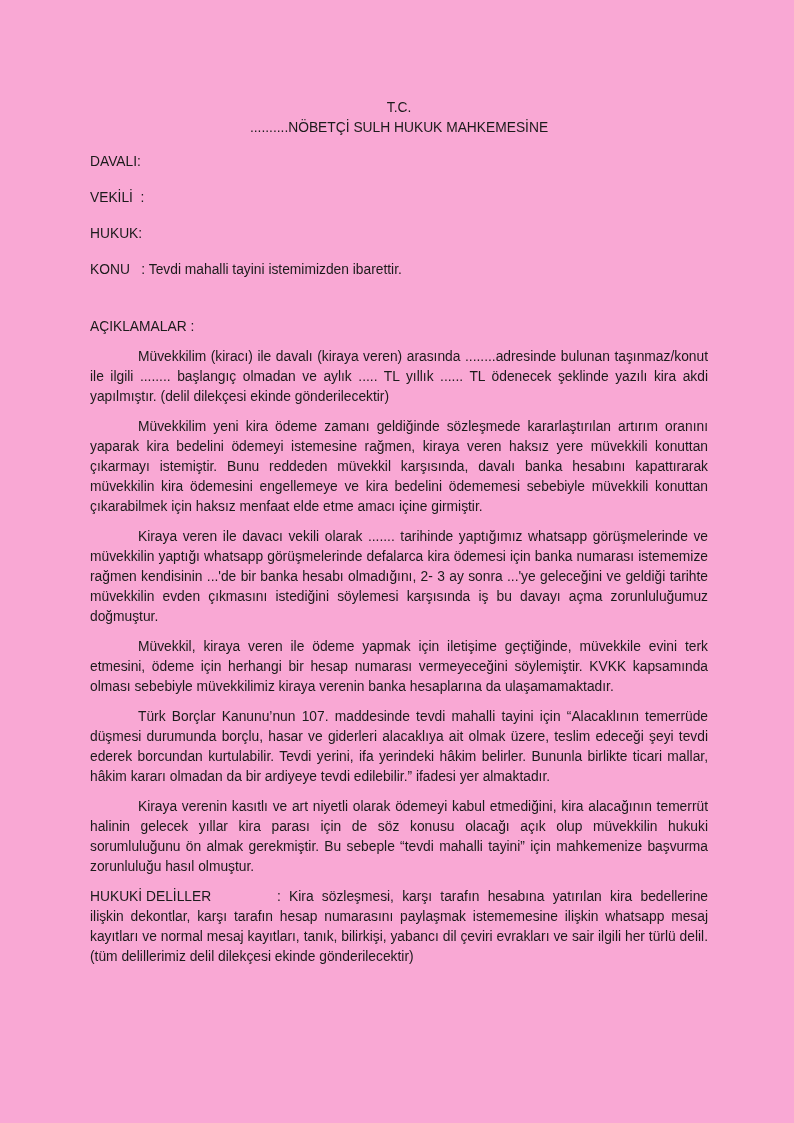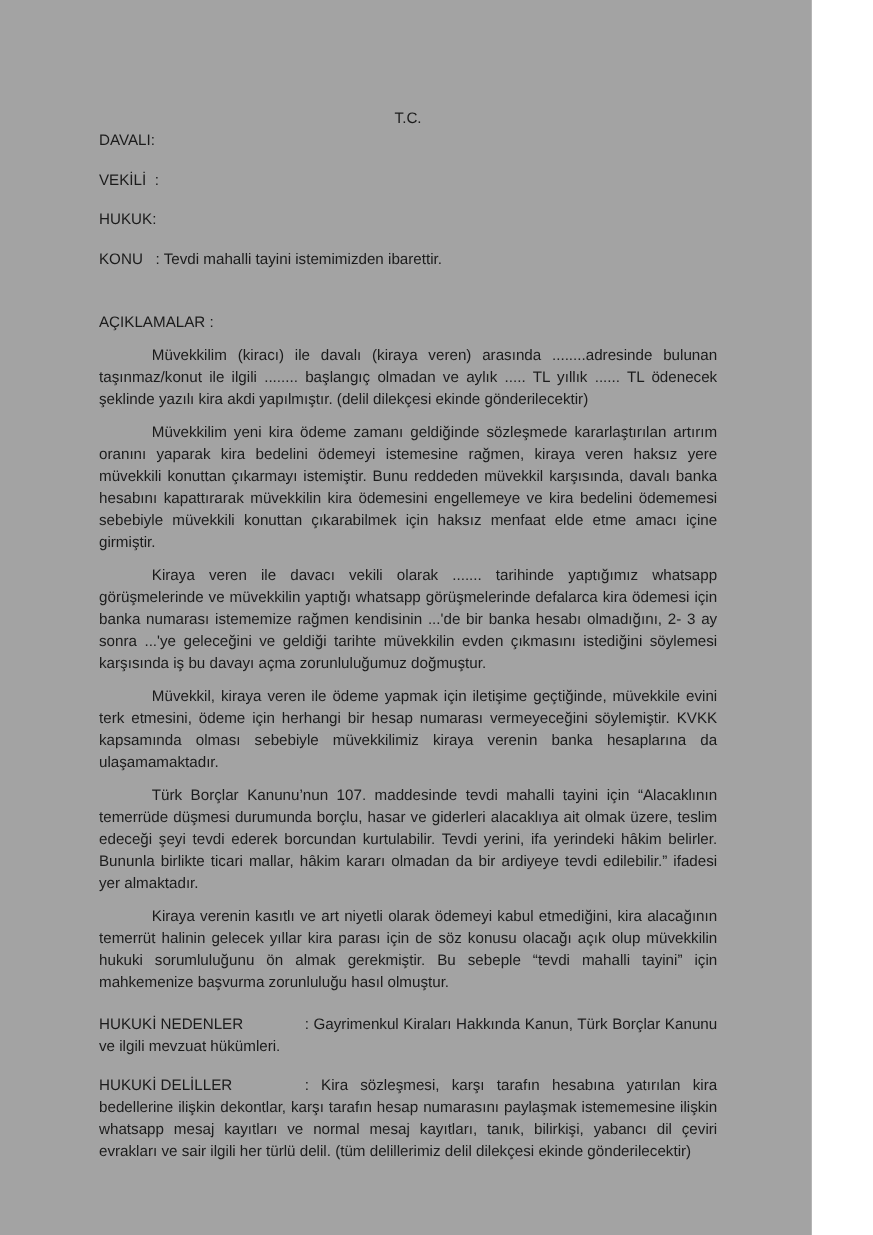--- a/index.html
+++ b/index.html
@@ -2,24 +2,24 @@
 <html lang="tr"><head>
 <meta charset="utf-8">
 <style>
   html, body {
     margin: 0;
     padding: 0;
     background: #ffffff;
   }
   .page {
     position: relative;
-    width: 738px;
+    width: 794px;
     height: 1123px;
     margin: 0;
-    background: #a3a3a3;
+    background: #f9a8d4;
     box-sizing: border-box;
     padding: 98px 86px 0 90px;
     font-family: "Liberation Sans", sans-serif;
     font-size: 13.8px;
     line-height: 20px;
     color: #1b1b1b;
     overflow: hidden;
   }
   .doc-header {
     text-align: center;
@@ -54,33 +54,33 @@
     width: 187px;
   }
 </style>
 </head>
 <body>
 
 <div class="page">
 
   <div class="doc-header">
     <div>T.C.</div>
+    <div class="court-line">..........NÖBETÇİ SULH HUKUK MAHKEMESİNE</div>
   </div>
 
   <div class="field">DAVALI:</div>
   <div class="field">VEKİLİ  :</div>
   <div class="field">HUKUK:</div>
   <div class="field konu">KONU   : Tevdi mahalli tayini istemimizden ibarettir.</div>
 
   <div class="section-heading">AÇIKLAMALAR :</div>
 
   <p class="para">Müvekkilim (kiracı) ile davalı (kiraya veren) arasında ........adresinde bulunan taşınmaz/konut ile ilgili ........ başlangıç olmadan ve aylık ..... TL yıllık ...... TL ödenecek şeklinde yazılı kira akdi yapılmıştır. (delil dilekçesi ekinde gönderilecektir)</p>
   <p class="para">Müvekkilim yeni kira ödeme zamanı geldiğinde sözleşmede kararlaştırılan artırım oranını yaparak kira bedelini ödemeyi istemesine rağmen, kiraya veren haksız yere müvekkili konuttan çıkarmayı istemiştir. Bunu reddeden müvekkil karşısında, davalı banka hesabını kapattırarak müvekkilin kira ödemesini engellemeye ve kira bedelini ödememesi sebebiyle müvekkili konuttan çıkarabilmek için haksız menfaat elde etme amacı içine girmiştir.</p>
   <p class="para">Kiraya veren ile davacı vekili olarak ....... tarihinde yaptığımız whatsapp görüşmelerinde ve müvekkilin yaptığı whatsapp görüşmelerinde defalarca kira ödemesi için banka numarası istememize rağmen kendisinin ...'de bir banka hesabı olmadığını, 2- 3 ay sonra ...'ye geleceğini ve geldiği tarihte müvekkilin evden çıkmasını istediğini söylemesi karşısında iş bu davayı açma zorunluluğumuz doğmuştur.</p>
   <p class="para">Müvekkil, kiraya veren ile ödeme yapmak için iletişime geçtiğinde, müvekkile evini terk etmesini, ödeme için herhangi bir hesap numarası vermeyeceğini söylemiştir. KVKK kapsamında olması sebebiyle müvekkilimiz kiraya verenin banka hesaplarına da ulaşamamaktadır.</p>
   <p class="para">Türk Borçlar Kanunu’nun 107. maddesinde tevdi mahalli tayini için “Alacaklının temerrüde düşmesi durumunda borçlu, hasar ve giderleri alacaklıya ait olmak üzere, teslim edeceği şeyi tevdi ederek borcundan kurtulabilir. Tevdi yerini, ifa yerindeki hâkim belirler. Bununla birlikte ticari mallar, hâkim kararı olmadan da bir ardiyeye tevdi edilebilir.” ifadesi yer almaktadır.</p>
   <p class="para">Kiraya verenin kasıtlı ve art niyetli olarak ödemeyi kabul etmediğini, kira alacağının temerrüt halinin gelecek yıllar kira parası için de söz konusu olacağı açık olup müvekkilin hukuki sorumluluğunu ön almak gerekmiştir. Bu sebeple “tevdi mahalli tayini” için mahkemenize başvurma zorunluluğu hasıl olmuştur.</p>
 
-  <p class="legal first"><span class="legal-label">HUKUKİ NEDENLER</span><span>: Gayrimenkul Kiraları Hakkında Kanun, Türk Borçlar Kanunu ve ilgili mevzuat hükümleri.</span></p>
 
   <p class="legal"><span class="legal-label">HUKUKİ DELİLLER</span><span>: Kira sözleşmesi, karşı tarafın hesabına yatırılan kira bedellerine ilişkin dekontlar, karşı tarafın hesap numarasını paylaşmak istememesine ilişkin whatsapp mesaj kayıtları ve normal mesaj kayıtları, tanık, bilirkişi, yabancı dil çeviri evrakları ve sair ilgili her türlü delil. (tüm delillerimiz delil dilekçesi ekinde gönderilecektir)</span></p>
 
 </div>
 
 </body></html>

